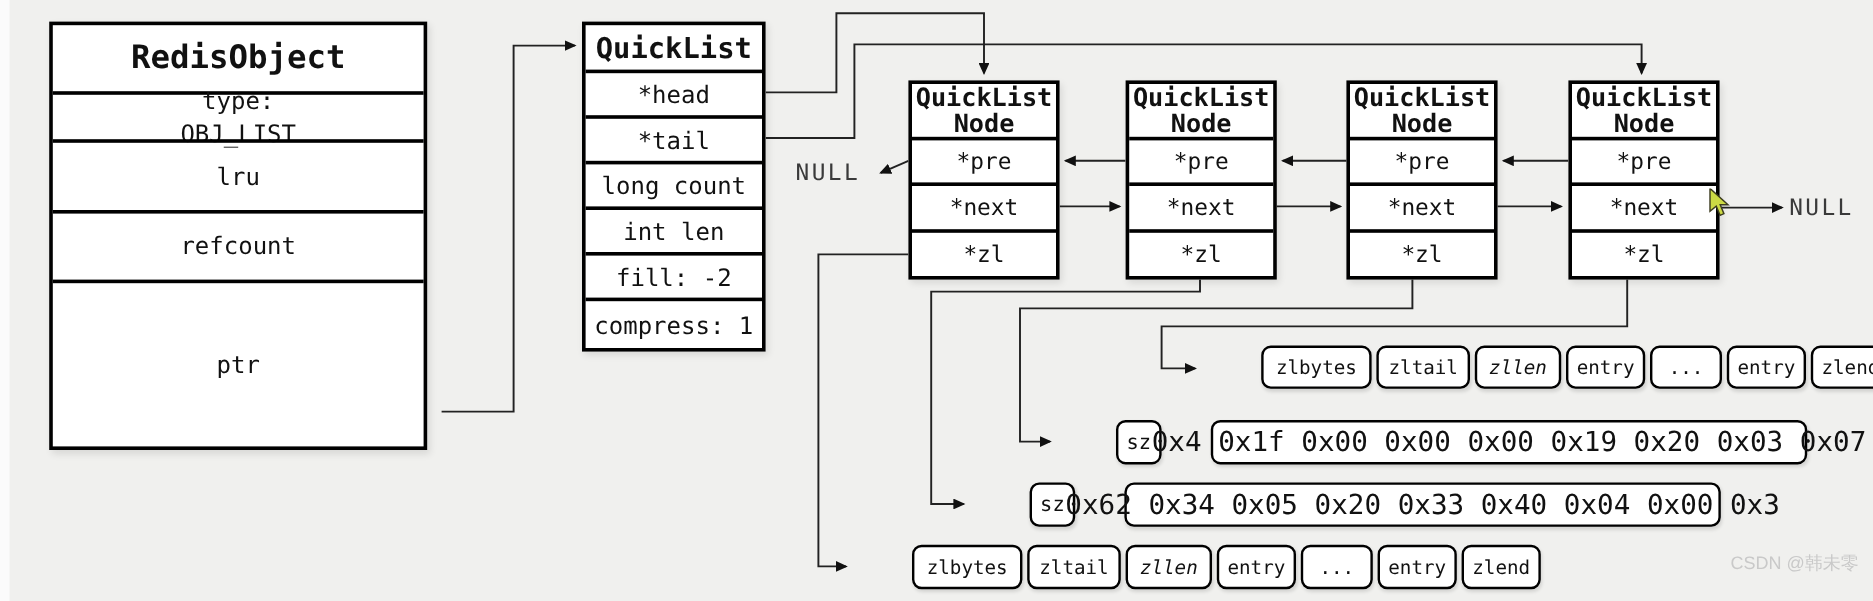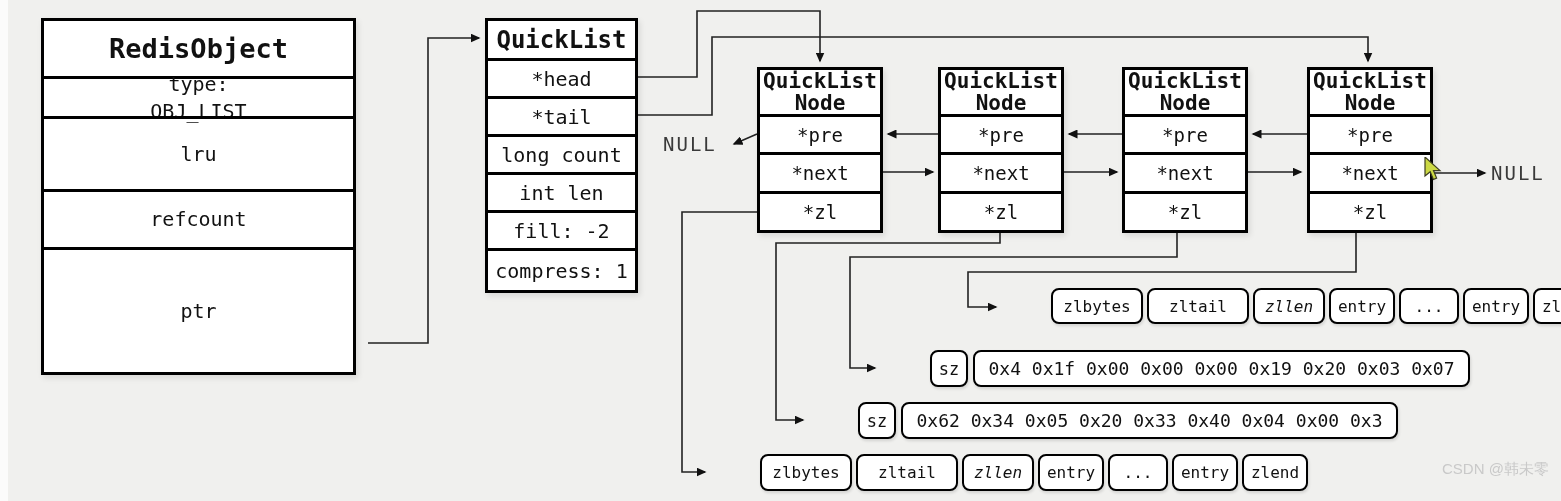--- a/index.html
+++ b/index.html
@@ -39,29 +39,29 @@
   .node .row{font-size:19px;}
   .node .row span{line-height:22px;}
 
   .zrow{position:absolute;display:flex;gap:4px;height:37px;padding-left:48px;}
   .cell{
     display:flex;align-items:center;justify-content:center;
     background:#fff;border:2px solid #000;border-radius:8px;box-sizing:border-box;
     font-size:16px;height:100%;box-shadow:1px 2px 3px rgba(0,0,0,.12);
   }
   .ziplist .cell:nth-child(1){width:92px;}
-  .ziplist .cell:nth-child(2){width:102px;}
+  .ziplist .cell:nth-child(2){width:78px;}
   .ziplist .cell:nth-child(3){width:72px;font-style:italic;}
   .ziplist .cell:nth-child(4){width:66px;}
   .ziplist .cell:nth-child(5){width:60px;}
   .ziplist .cell:nth-child(6){width:66px;}
   .ziplist .cell:nth-child(7){width:66px;}
   .szrow{gap:5px;}
   .szrow .cell.sz-label{width:38px;font-size:17px;}
-  .szrow .cell.sz-bytes{width:497px;font-size:18px;white-space:nowrap;}
+  .szrow .cell.sz-bytes{width:497px;font-size:23px;white-space:nowrap;margin-left:36px;}
 
   .null-label{position:absolute;font-size:19px;color:#3a3a3a;letter-spacing:2px;}
   .watermark{
     position:absolute;left:1442px;top:460px;
     font-family:"Liberation Sans",sans-serif;font-size:15px;color:#c9c9c9;
   }
   .cursor{position:absolute;left:1424px;top:157px;}
 </style>
 </head>
 <body>
@@ -93,21 +93,21 @@
       <path d="M 1356 230 V 272 H 968 V 307 H 996" marker-end="url(#arr)"></path>
     </g>
   </svg>
 
   <div class="box redis">
     <div class="hd">RedisObject</div>
     <div class="row" style="height:40px">
       <span>type:</span>
       <span>OBJ_LIST</span>
     </div>
-    <div class="row" style="height:73px">
+    <div class="row" style="height:59px">
       <span>lru</span>
     </div>
     <div class="row" style="height:58px">
       <span>refcount</span>
     </div>
     <div class="row" style="flex:1">
       <span>ptr</span>
     </div>
   </div>
 

